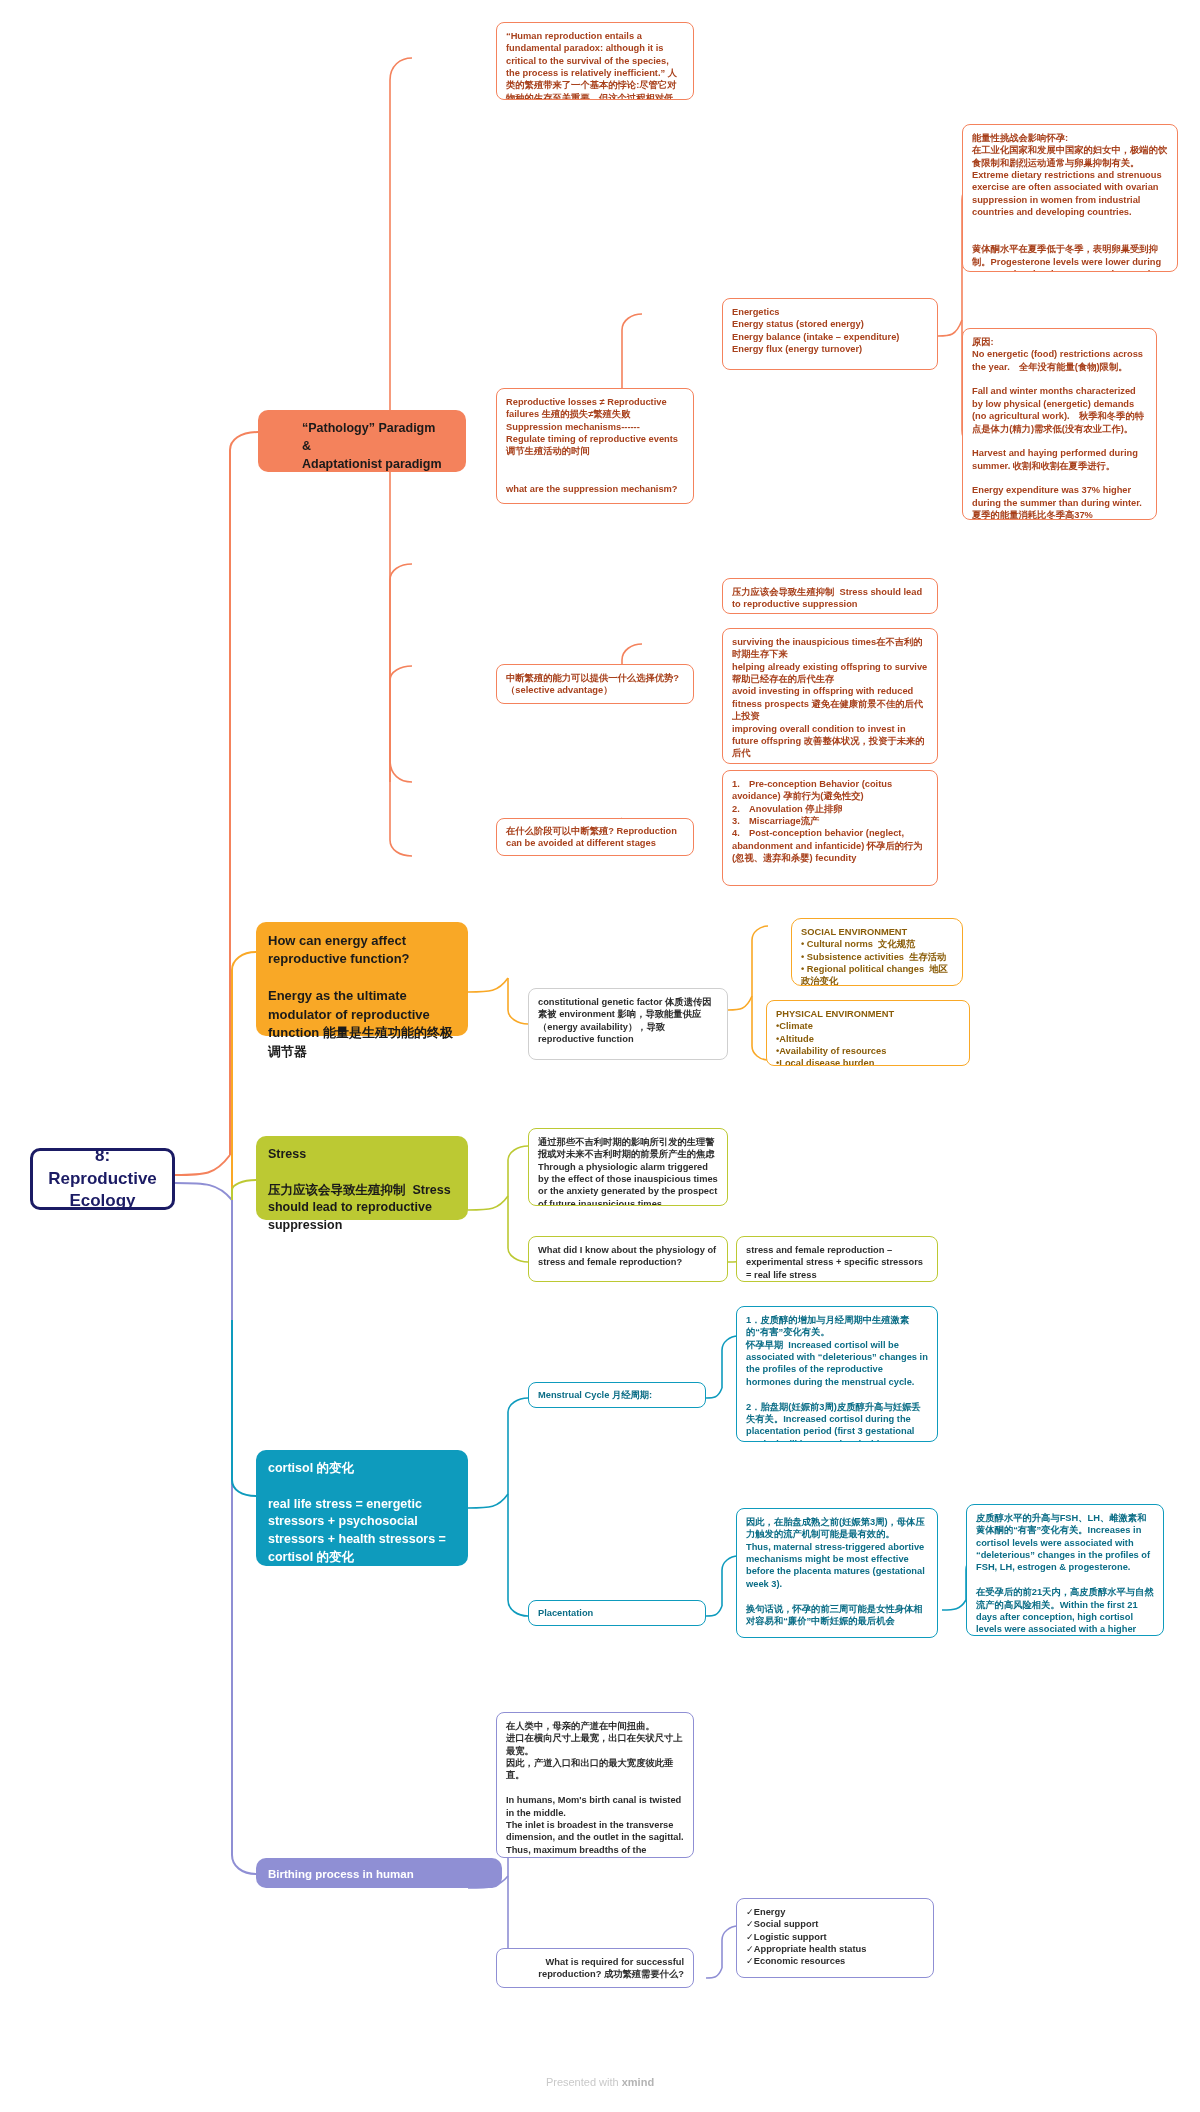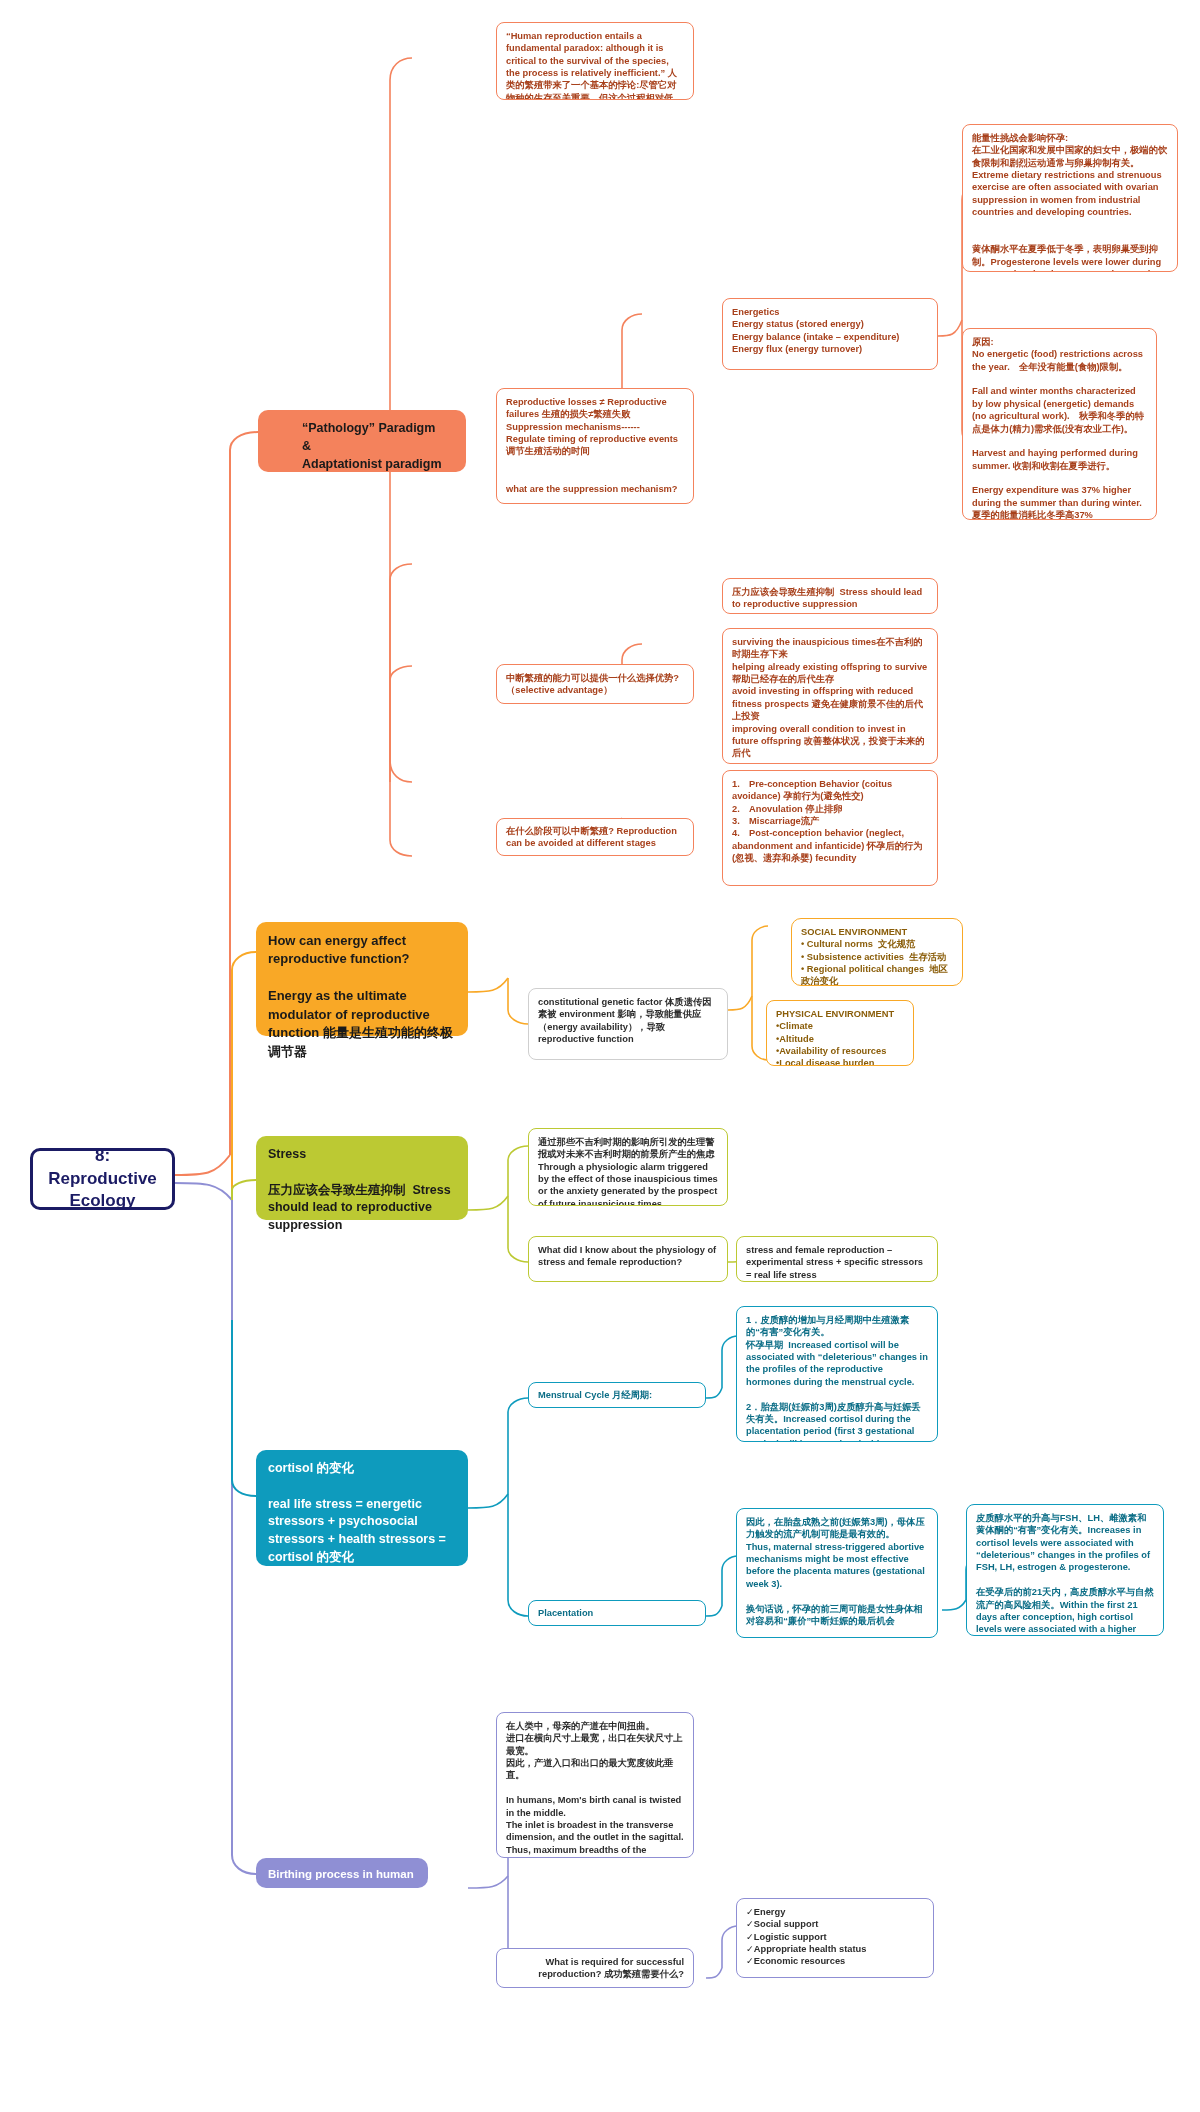--- a/index.html
+++ b/index.html
@@ -196,21 +196,21 @@
 
 Energy as the ultimate modulator of reproductive function 能量是生殖功能的终极调节器</div>
 
   <div class="node card plain" style="left: 528px; top: 988px; width: 200px; height: 72px; white-space: pre-wrap;">constitutional genetic factor 体质遗传因素被 environment 影响，导致能量供应 （energy availability），导致 reproductive function</div>
 
   <div class="node card amberline" style="left: 791px; top: 918px; width: 172px; height: 68px; white-space: pre-wrap; border-radius: 10px;">SOCIAL ENVIRONMENT
 • Cultural norms  文化规范
 • Subsistence activities  生存活动
 • Regional political changes  地区政治变化</div>
 
-  <div class="node card amberline" style="left: 766px; top: 1000px; width: 148px; height: 66px; white-space: pre-wrap;">PHYSICAL ENVIRONMENT
+  <div class="node card amberline" style="left: 766px; top: 1000px; width: 204px; height: 66px; white-space: pre-wrap;">PHYSICAL ENVIRONMENT
 •Climate
 •Altitude
 •Availability of resources
 •Local disease burden</div>
 
   <div class="node fill olive" style="left: 256px; top: 1136px; width: 212px; height: 84px; white-space: pre-wrap;">Stress
 
 压力应该会导致生殖抑制  Stress should lead to reproductive suppression</div>
 
   <div class="node card oliveline" style="left: 528px; top: 1128px; width: 200px; height: 78px; white-space: pre-wrap;">通过那些不吉利时期的影响所引发的生理警报或对未来不吉利时期的前景所产生的焦虑
@@ -235,32 +235,35 @@
 
   <div class="node card tealline" style="left: 736px; top: 1508px; width: 202px; height: 130px; white-space: pre-wrap;">因此，在胎盘成熟之前(妊娠第3周)，母体压力触发的流产机制可能是最有效的。
 Thus, maternal stress-triggered abortive mechanisms might be most effective before the placenta matures (gestational week 3).
 
 换句话说，怀孕的前三周可能是女性身体相对容易和“廉价”中断妊娠的最后机会</div>
 
   <div class="node card tealline" style="left: 966px; top: 1504px; width: 198px; height: 132px; white-space: pre-wrap;">皮质醇水平的升高与FSH、LH、雌激素和黄体酮的“有害”变化有关。Increases in cortisol levels were associated with “deleterious” changes in the profiles of FSH, LH, estrogen &amp; progesterone.
 
 在受孕后的前21天内，高皮质醇水平与自然流产的高风险相关。Within the first 21 days after conception, high cortisol levels were associated with a higher risk of spontaneous abortion.</div>
 
-  <div class="node fill purple" style="left: 256px; top: 1858px; width: 172px; height: 30px; white-space: pre-wrap;">Birthing process in human</div>
+  <div class="node fill purple" style="left: 256px; top: 1858px; width: 246px; height: 30px; white-space: pre-wrap;">Birthing process in human</div>
 
   <div class="node card purpleline" style="left: 496px; top: 1712px; width: 198px; height: 146px; white-space: pre-wrap;">在人类中，母亲的产道在中间扭曲。
 进口在横向尺寸上最宽，出口在矢状尺寸上最宽。
 因此，产道入口和出口的最大宽度彼此垂直。
 
 In humans, Mom's birth canal is twisted in the middle.
 The inlet is broadest in the transverse dimension, and the outlet in the sagittal.
 Thus, maximum breadths of the entrance and exit of the birth canal are perpendicular to each other.</div>
 
   <div class="node card purpleline center" style="left: 496px; top: 1948px; width: 198px; height: 40px; white-space: pre-wrap; text-align: right;">What is required for successful reproduction? 成功繁殖需要什么?</div>
 
   <div class="node card purpleline" style="left: 736px; top: 1898px; width: 198px; height: 80px; white-space: pre-wrap;">✓Energy
 ✓Social support
 ✓Logistic support
 ✓Appropriate health status
 ✓Economic resources</div>
 
+  <div class="footer">
+    <span>Presented with </span><b>xmind</b>
+  </div>
 
 </div>
 
 </body></html>

